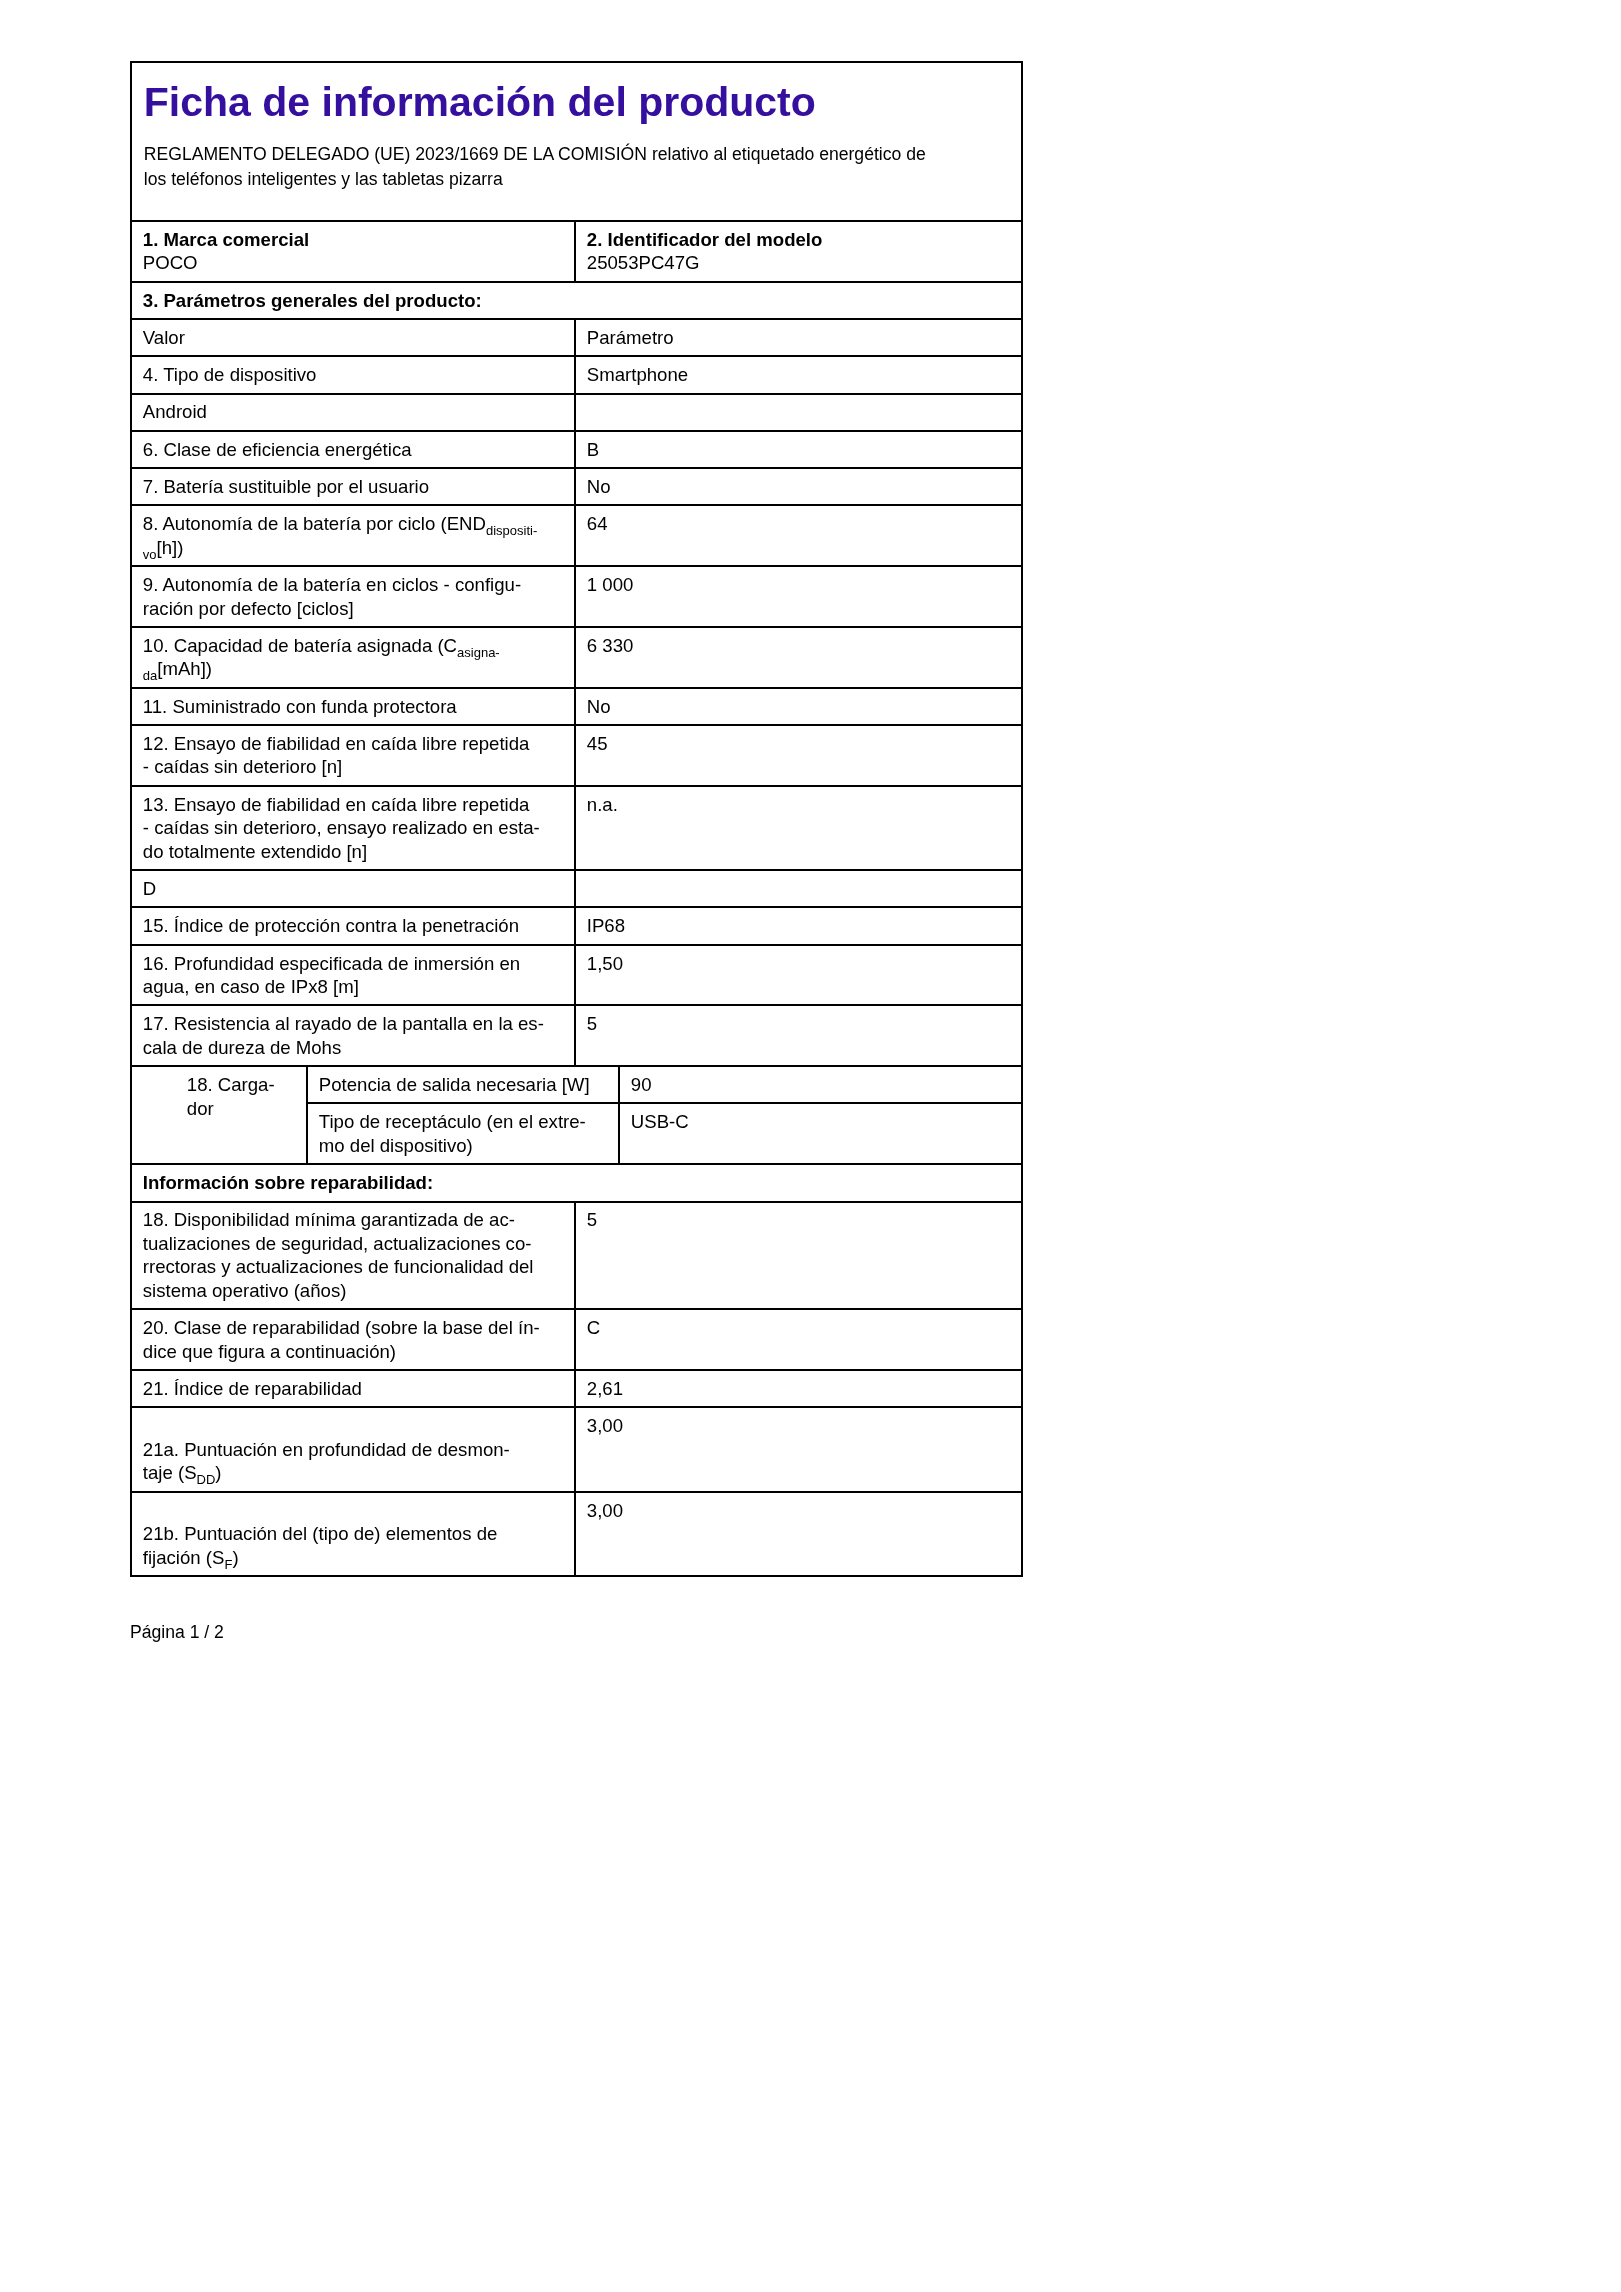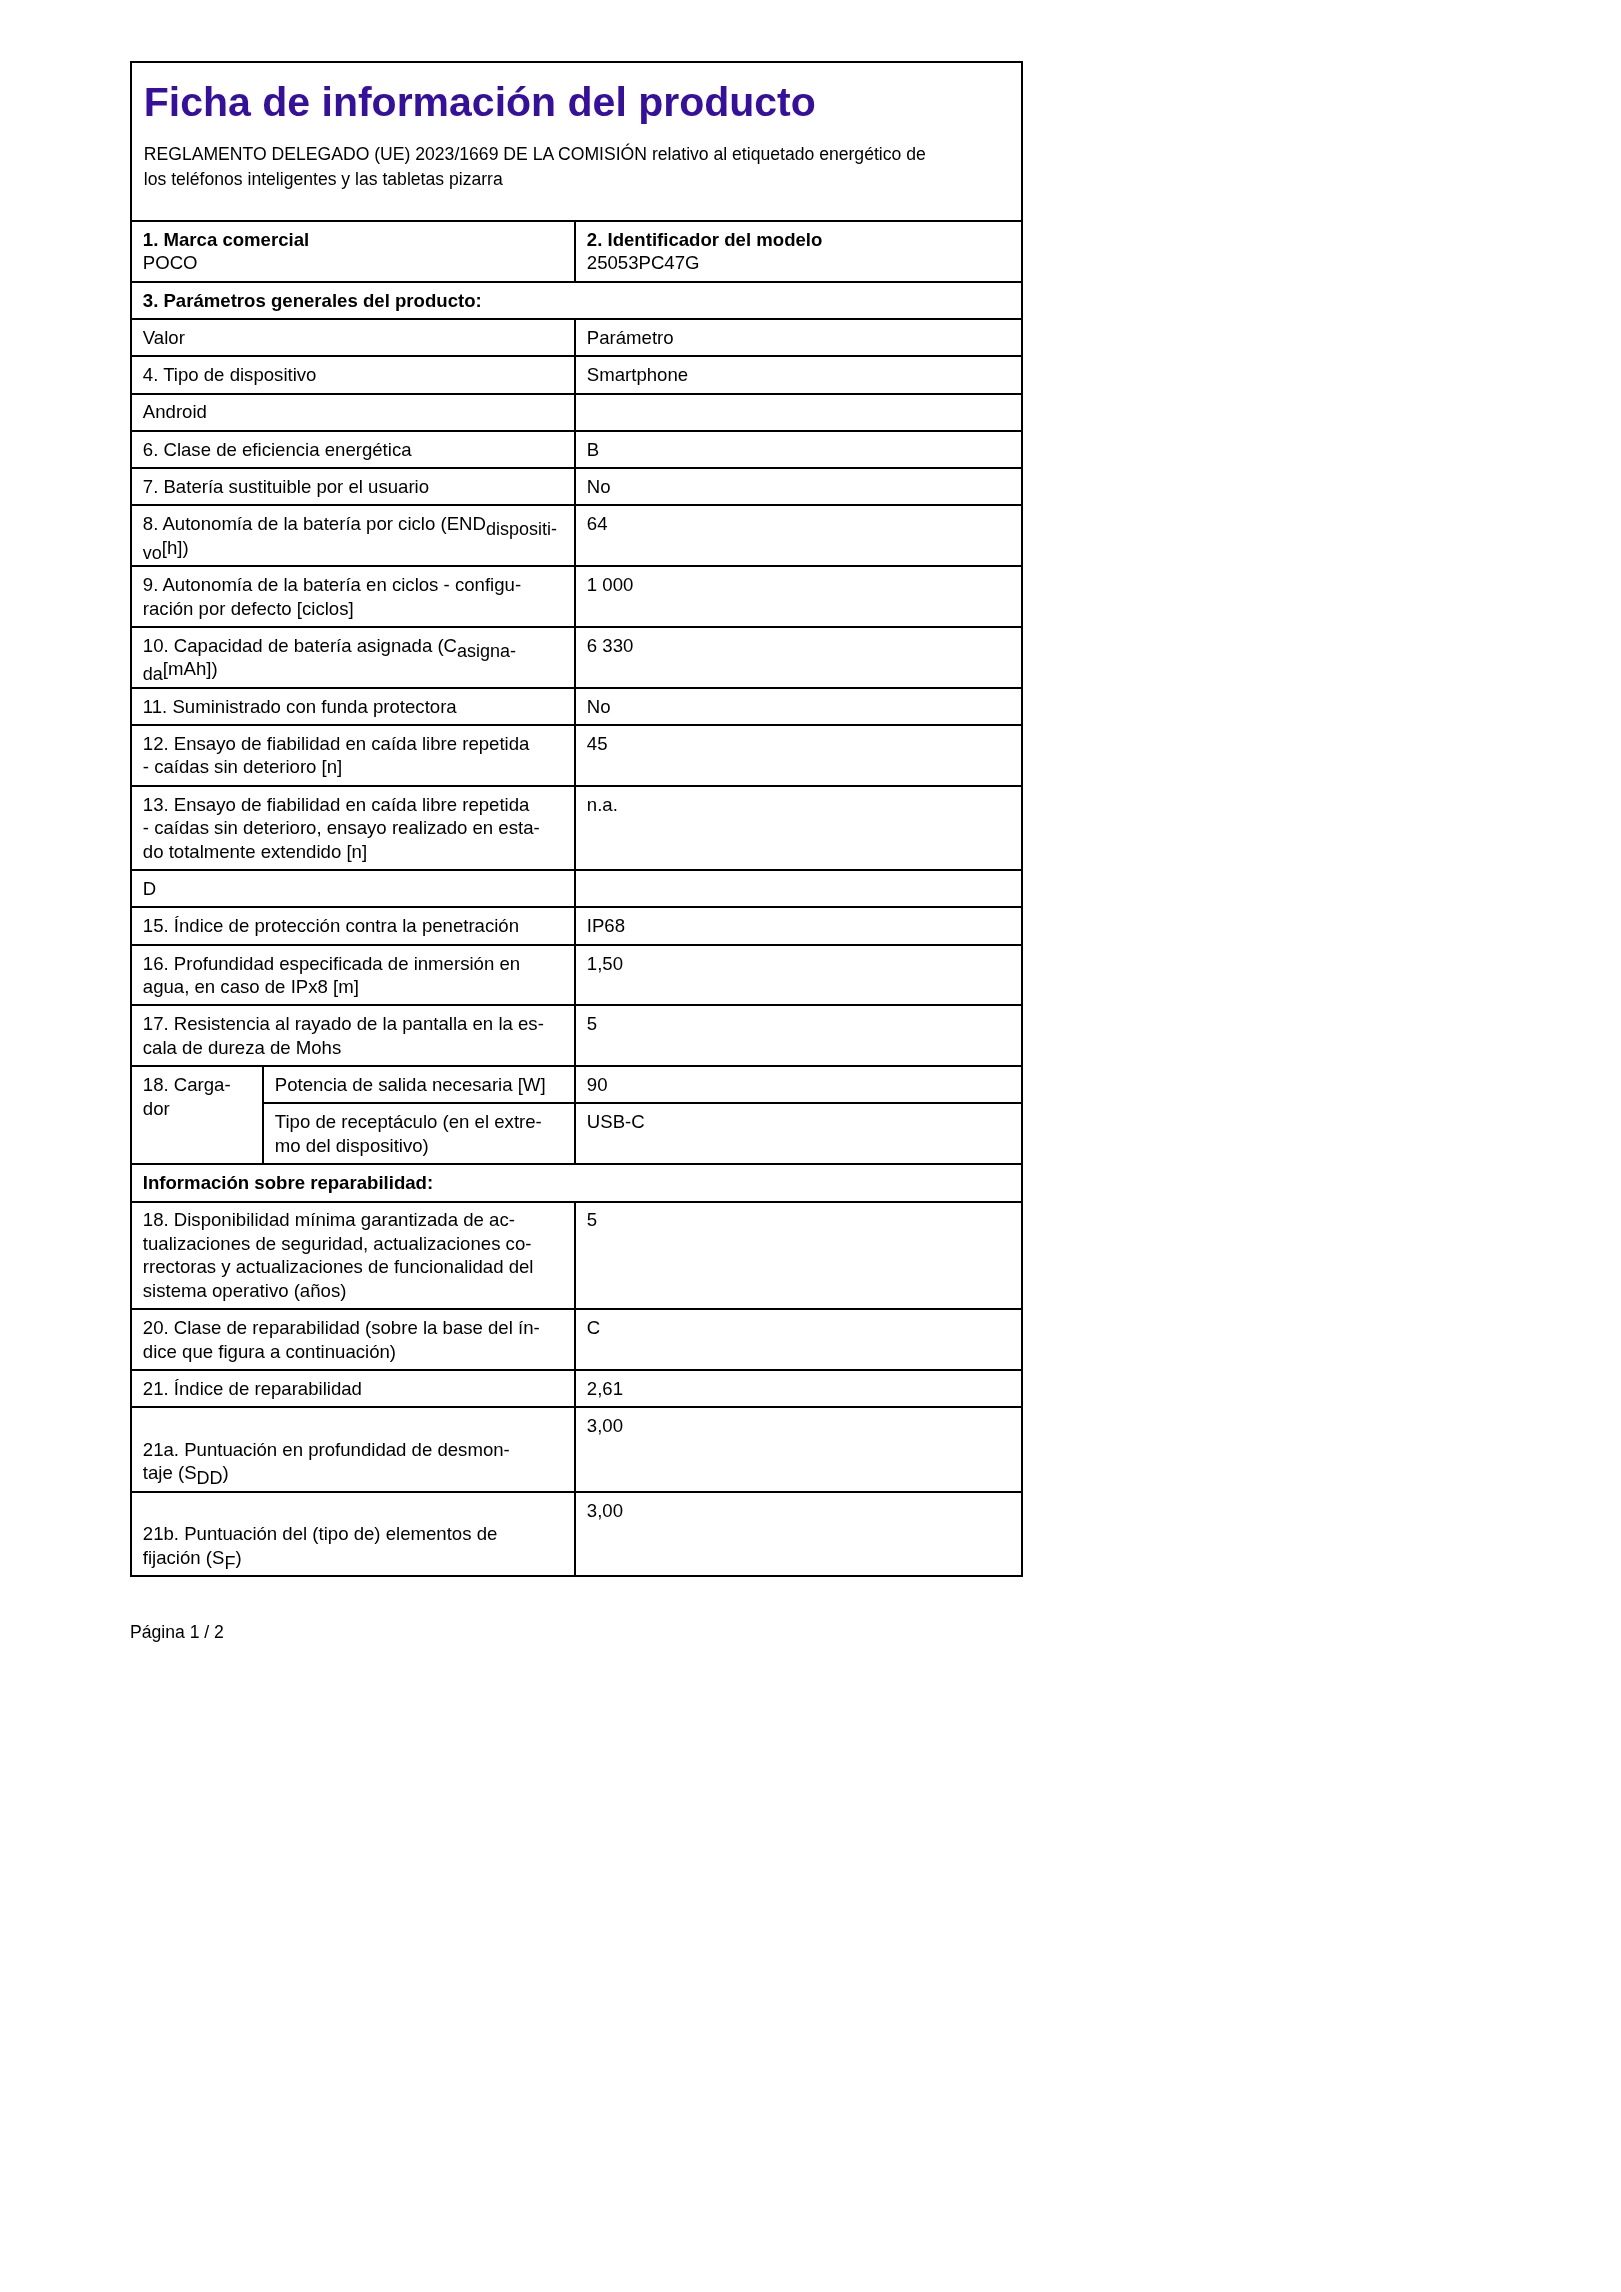--- a/index.html
+++ b/index.html
@@ -38,26 +38,26 @@
     border-top: 2px solid #000000;
     font-size: 18.6px;
     line-height: 23.5px;
   }
   .row.two { grid-template-columns: 444px 1fr; }
   .row.two > .cell:first-child { border-right: 2px solid #000000; }
   .cell { padding: 5.9px 10.8px; box-sizing: border-box; }
   .b, .section .cell { font-weight: bold; }
   .pre { white-space: pre-line; }
   .indent { text-indent: 19.6px; }
-  .row.charger { grid-template-columns: 132px 1fr; }
+  .row.charger { grid-template-columns: 132px 1fr; padding-left: 44px; }
   .row.charger > .group-cell { border-right: 2px solid #000000; }
   .subrow { display: grid; grid-template-columns: 312px 1fr; }
   .subrow + .subrow { border-top: 2px solid #000000; }
   .subrow > .cell:first-child { border-right: 2px solid #000000; }
-  sub { font-size: 18px; line-height: 0; }
+  sub { font-size: 13px; line-height: 0; }
   .footer {
     width: 893px;
     margin-top: 45px;
     text-align: left;
     font-size: 17.6px;
   }
 </style>
 </head>
 <body>
 

